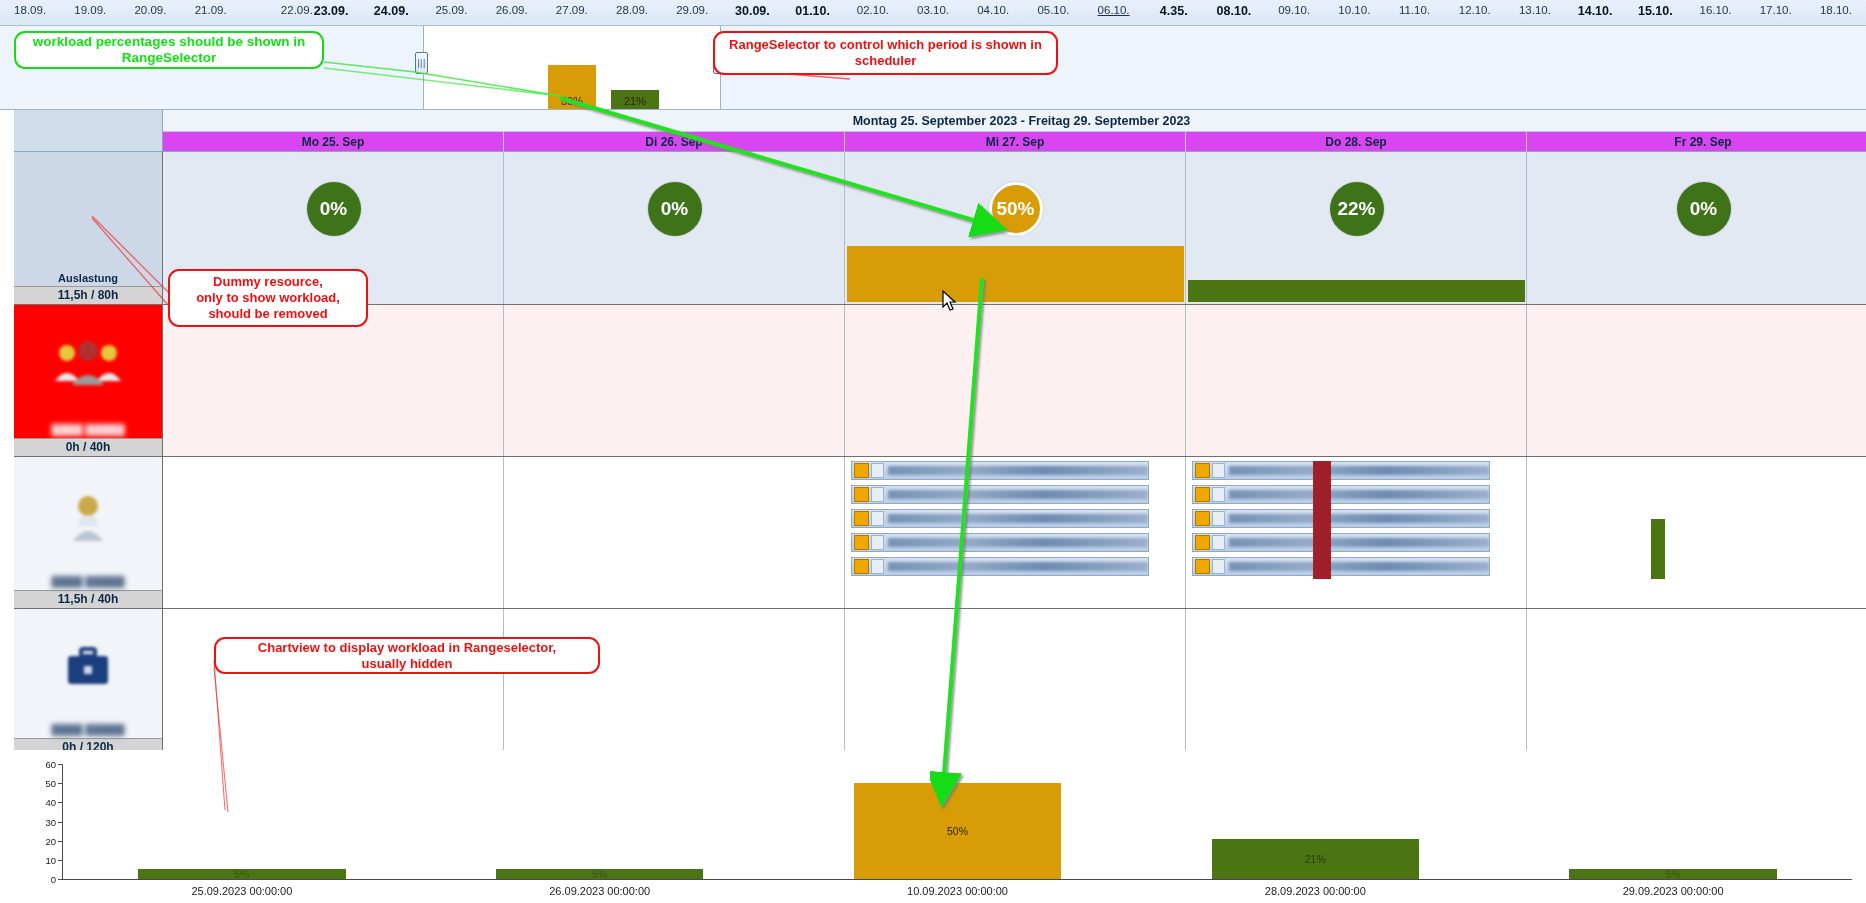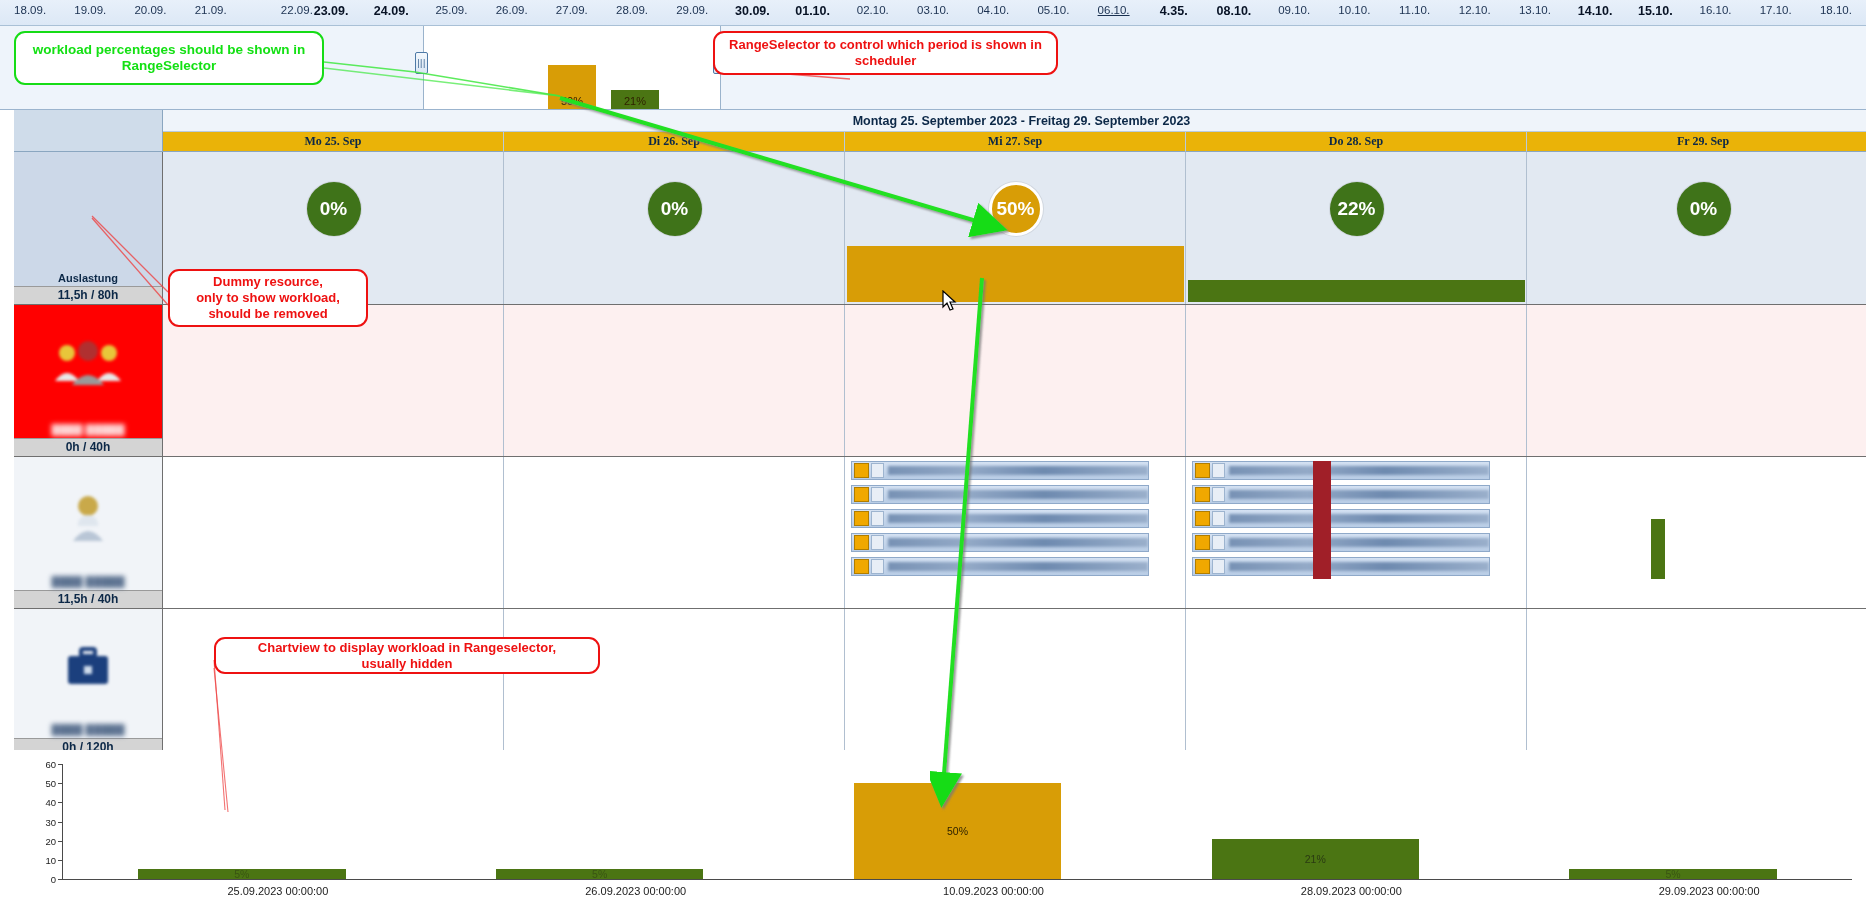--- a/index.html
+++ b/index.html
@@ -89,25 +89,25 @@
     position: absolute; left: 149px; top: 0;
     width: 1717px; height: 22px;
     background: #eff4fa;
     border-bottom: 1px solid #b9cbdd;
     display: flex; align-items: center; justify-content: center;
     font-size: 12.5px; font-weight: bold; color: #0c2847;
   }
   .sch-dayhdr {
     position: absolute; top: 22px;
     height: 20px;
-    background: #eab308;
+    background: #d946ef;
     border-right: 1px solid #b9cbdd;
     border-bottom: 1px solid #8aa6c0;
     display: flex; align-items: center; justify-content: center;
-    font-size: 12px; font-weight: bold; color: #0c2847; font-family: Liberation Serif, serif;
+    font-size: 12px; font-weight: bold; color: #0c2847;
   }
 
   .res-cell {
     position: absolute; left: 0;
     width: 149px;
     border-right: 1px solid #6f6f6f;
     border-bottom: 1px solid #6f6f6f;
     background: #f1f4f8;
     display: flex; flex-direction: column;
     align-items: center; justify-content: flex-end;
@@ -206,21 +206,20 @@
   .cv-bar {
     position: absolute; bottom: 0;
     display: flex; align-items: center; justify-content: center;
     font-size: 10.5px;
   }
   .cv-xlabel {
     position: absolute; top: 135px;
     font-size: 11px; color: #1a1a1a;
     transform: translateX(-50%);
     white-space: nowrap;
-    margin-left: 36px;
   }
 
   
   .callout {
     position: absolute;
     border-radius: 11px;
     background: #ffffff;
     display: flex; align-items: center; justify-content: center;
     text-align: center;
     font-weight: bold;
@@ -521,21 +520,21 @@
     <path d="M724,69 L850,79" stroke="#ee4444" stroke-width="1.3" fill="none" opacity="0.8"></path>
 
     <path d="M168,292 L92,216" stroke="#ee4444" stroke-width="1.3" fill="none" opacity="0.8"></path>
     <path d="M168,305 L92,218" stroke="#ee4444" stroke-width="1.3" fill="none" opacity="0.8"></path>
 
     <path d="M214,660 L225,810" stroke="#ee4444" stroke-width="1.1" fill="none" opacity="0.75"></path>
     <path d="M214,668 L228,812" stroke="#ee4444" stroke-width="1.1" fill="none" opacity="0.75"></path>
   </svg>
 
   <div id="annotations">
-      <div class="callout green" style="left: 14px; top: 31px; width: 310px; height: 54px;">workload percentages should be shown in
+      <div class="callout green" style="left: 14px; top: 31px; width: 310px; height: 38px;">workload percentages should be shown in
 RangeSelector</div>
       <div class="callout red" style="left: 713px; top: 31px; width: 345px; height: 44px;">RangeSelector to control which period is shown in
 scheduler</div>
       <div class="callout red" style="left: 168px; top: 269px; width: 200px; height: 58px;">Dummy resource,
 only to show workload,
 should be removed</div>
       <div class="callout red" style="left: 214px; top: 637px; width: 386px; height: 37px;">Chartview to display workload in Rangeselector,
 usually hidden</div>
     </div>
 

